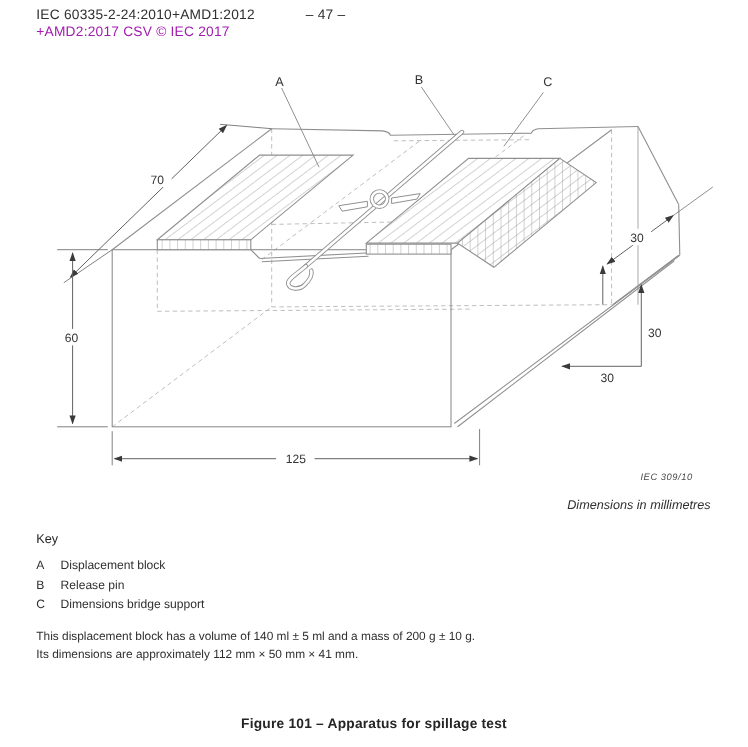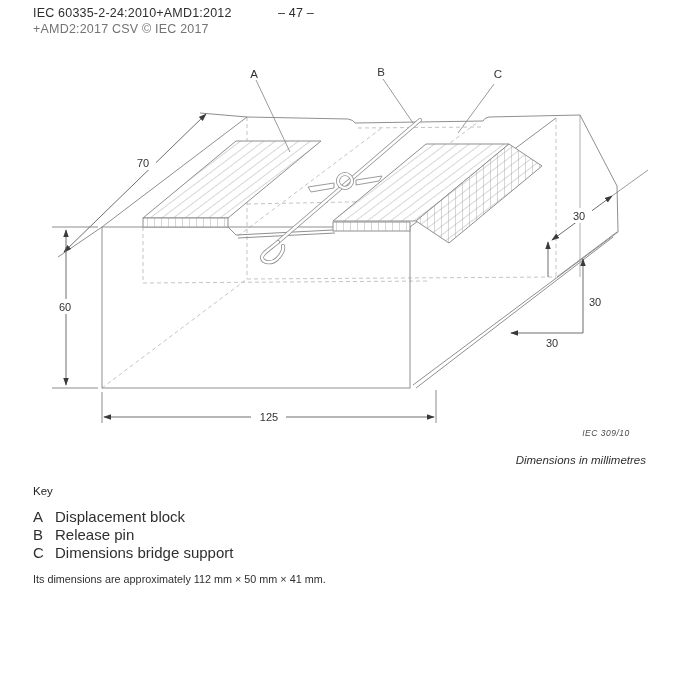--- a/index.html
+++ b/index.html
@@ -7,25 +7,25 @@
     width:680px;height:679px;
     background:#ffffff;
     font-family:"Liberation Sans", sans-serif;
     color:#2b2b2b;
     position:relative;
     overflow:hidden;
   }
   .page{position:absolute;inset:0;}
   .hdr-line1a{position:absolute;left:33px;top:6px;font-size:12.5px;letter-spacing:.2px;color:#2f2f2f;text-align:right;}
   .hdr-page{position:absolute;left:278px;top:6px;font-size:12.5px;letter-spacing:.2px;color:#2f2f2f;}
-  .hdr-line2{position:absolute;left:33px;top:22px;font-size:12.5px;letter-spacing:.2px;color:#737373;}
+  .hdr-line2{position:absolute;left:33px;top:22px;font-size:12.5px;letter-spacing:.2px;color:#a21caf;}
   .drawing{position:absolute;left:0;top:50px;width:680px;height:430px;}
   .units-note{position:absolute;right:34px;top:454px;font-size:11.5px;font-style:italic;color:#2f2f2f;}
   .key-title{position:absolute;left:33px;top:485px;font-size:11.5px;font-weight:normal;color:#242424;}
-  .key-row{position:absolute;left:33px;font-size:15px;color:#2f2f2f;}
+  .key-row{position:absolute;left:33px;font-size:11px;color:#2f2f2f;}
   .key-row .k-letter{display:inline-block;width:22px;}
   .kr-a{top:508px;} .kr-b{top:526px;} .kr-c{top:544px;}
   .note-p1{position:absolute;left:33px;top:571px;width:560px;font-size:10.8px;line-height:16px;color:#2f2f2f;}
   .note-p1 span{display:block;}
   .note-p2{position:absolute;left:33px;top:619px;width:560px;font-size:10.8px;color:#2f2f2f;}
   .caption{position:absolute;left:0;top:651px;width:680px;text-align:center;font-size:12.5px;font-weight:bold;color:#242424;letter-spacing:.2px;}
   svg text{font-family:"Liberation Sans", sans-serif;}
   .dimtxt{font-size:11px;fill:#333333;}
   .lbltxt{font-size:11.5px;fill:#333333;}
   .credit{font-size:8.5px;font-style:italic;fill:#4a4a4a;letter-spacing:.5px;}
@@ -170,17 +170,19 @@
     <span class="k-letter">A</span><span>Displacement block</span>
   </div>
   <div class="key-row kr-b">
     <span class="k-letter">B</span><span>Release pin</span>
   </div>
   <div class="key-row kr-c">
     <span class="k-letter">C</span><span>Dimensions bridge support</span>
   </div>
 
   <div class="note-p1">
+    <span>This displacement block has a volume of 140 ml ± 5 ml and a mass of 200 g ± 10 g.</span>
     <span>Its dimensions are approximately 112 mm × 50 mm × 41 mm.</span>
   </div>
 
+  <div class="caption">Figure 101 – Apparatus for spillage test</div>
 
 </div>
 
 </body></html>

